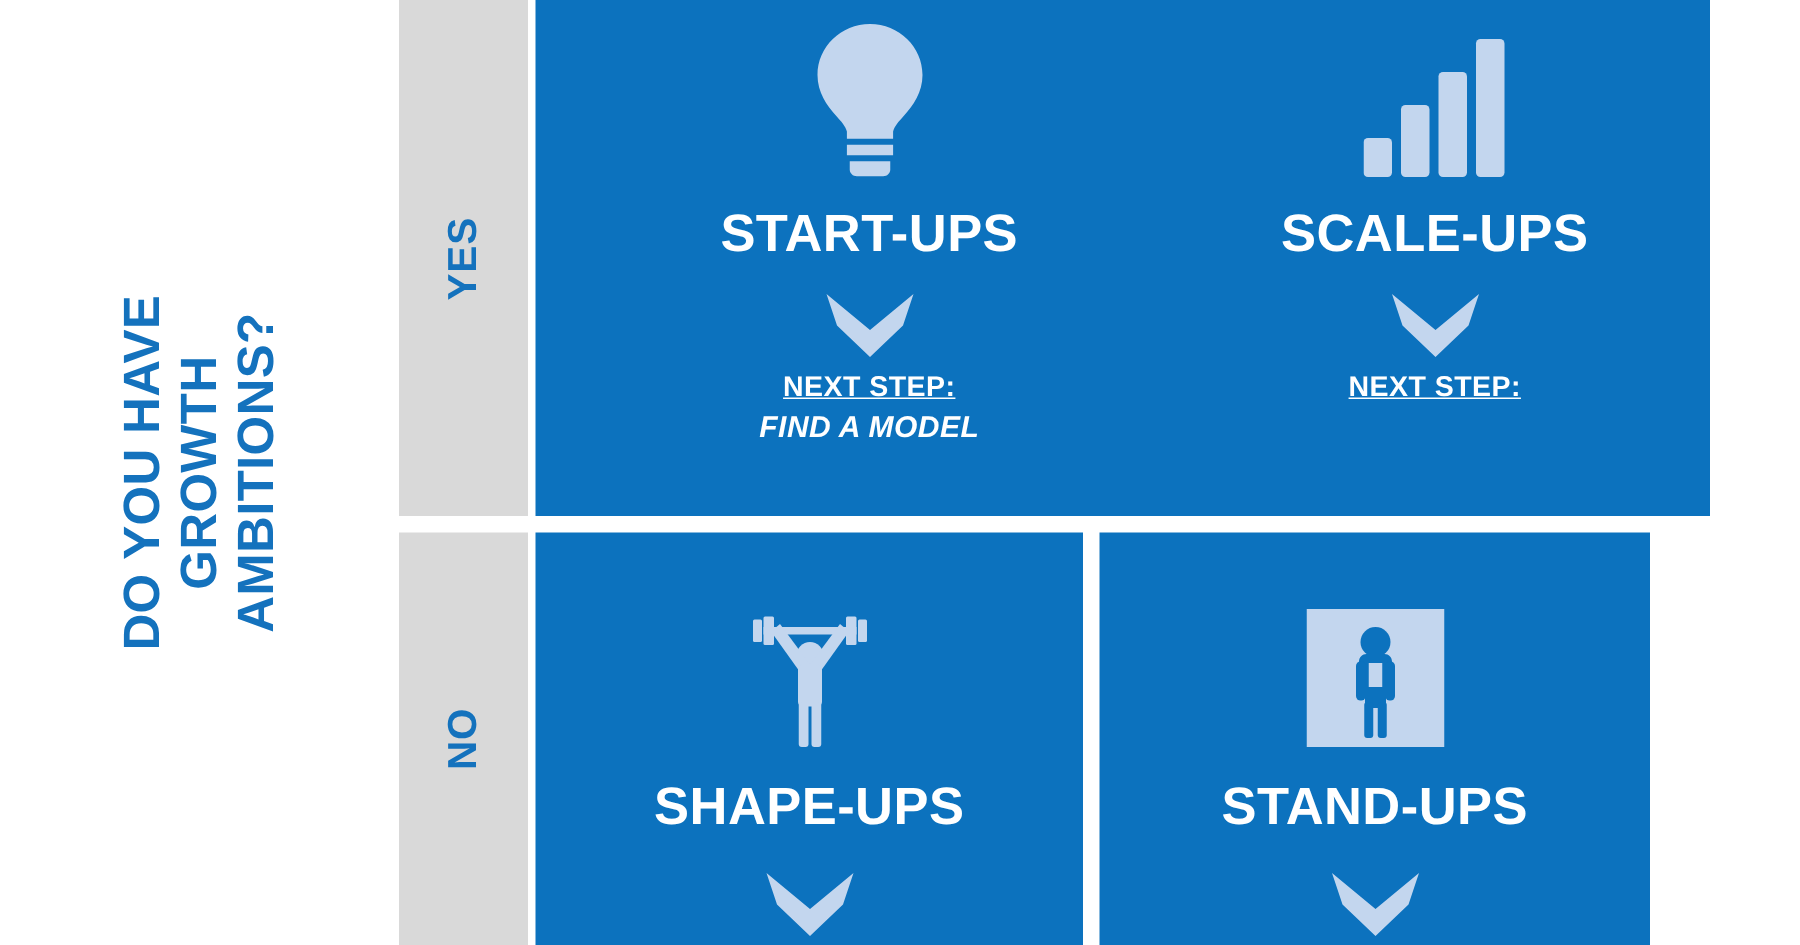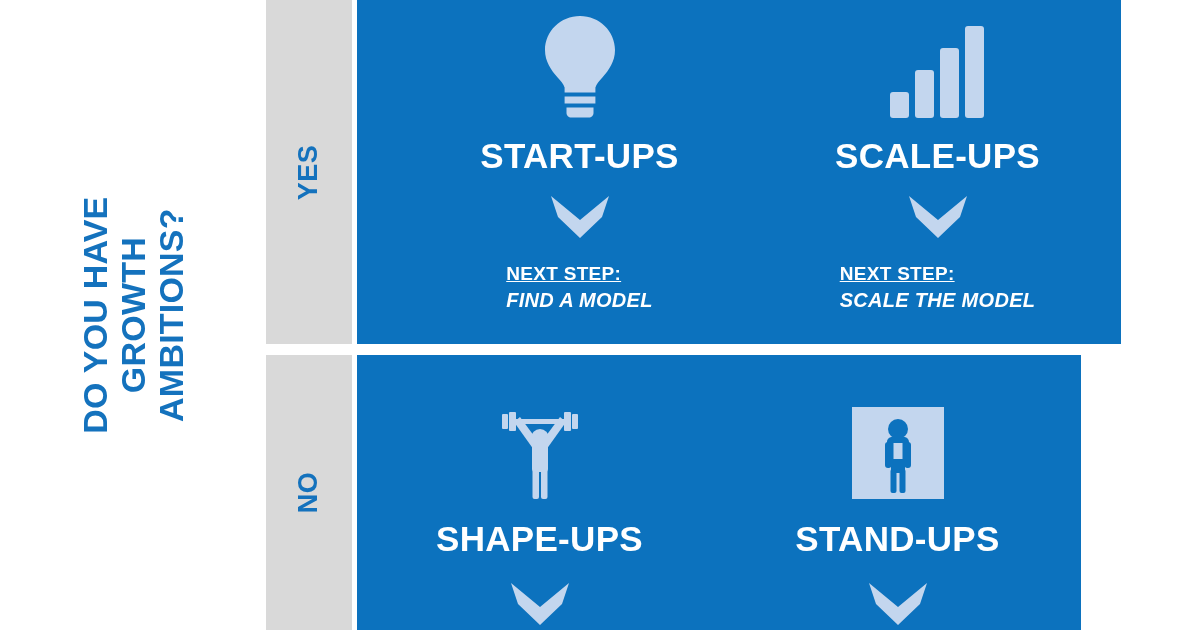--- a/index.html
+++ b/index.html
@@ -71,21 +71,21 @@
   
   .quad {
     position: absolute;
     background: #0c72be;
     display: flex;
     flex-direction: column;
     align-items: center;
     overflow: hidden;
   }
   .quad.c1 { left: 357px; width: 365px; }
-  .quad.c2 { left: 714px; width: 367px; }
+  .quad.c2 { left: 733px; width: 367px; }
   .quad.r1 { top: 0px;   height: 344px; padding-left: 40px; }
   .quad.r2 { top: 355px; height: 275px; }
 
   .icon-wrap {
     display: flex;
     align-items: flex-end;
     justify-content: center;
   }
   .quad.r1 .icon-wrap { height: 108px; margin-top: 10px; }
   .quad.r2 .icon-wrap { height: 108px; margin-top: 50px; }
@@ -99,21 +99,22 @@
     margin-top: 20px;
   }
   .quad.r2 .quad-title { margin-top: 22px; }
 
   .chevron {
     margin-top: 22px;
   }
   .quad.r2 .chevron { margin-top: 26px; }
 
   .nextstep {
-    margin-top: 20px;
+    margin-top: 4px;
+    text-align: center;
   }
   .nextstep-label {
     display: block;
     color: #ffffff;
     font-weight: bold;
     font-size: 19px;
     text-decoration: underline;
     letter-spacing: 0.3px;
   }
   .nextstep-value {
@@ -174,21 +175,20 @@
       </svg>
     </div>
     <div class="quad-title">SCALE-UPS</div>
     <div class="chevron">
       <svg width="60" height="44" viewBox="0 0 60 44" aria-hidden="true">
         <path fill="#c3d6ee" d="M1 1 L30 25 L59 1 L52 22 L30 43 L8 22 Z"></path>
       </svg>
     </div>
     <div class="nextstep">
       <span class="nextstep-label">NEXT STEP:</span>
-      <span class="nextstep-value">SCALE THE MODEL</span>
     </div>
   </div>
 
   <div class="quad r2 c2">
     <div class="icon-wrap">
       <svg width="92" height="92" viewBox="0 0 92 92" aria-hidden="true">
         <rect fill="#c3d6ee" x="0" y="0" width="92" height="92"></rect>
         <circle fill="#0c72be" cx="46" cy="22" r="10"></circle>
         <path fill="#0c72be" d="M35 35 C35 32.2 37.2 30 40 30 L52 30 C54.8 30 57 32.2 57 35 L57 56 L50.5 56 L50.5 36 L41.5 36 L41.5 56 L35 56 Z"></path>
         <rect fill="#0c72be" x="33" y="35" width="6.5" height="26" rx="3"></rect>

